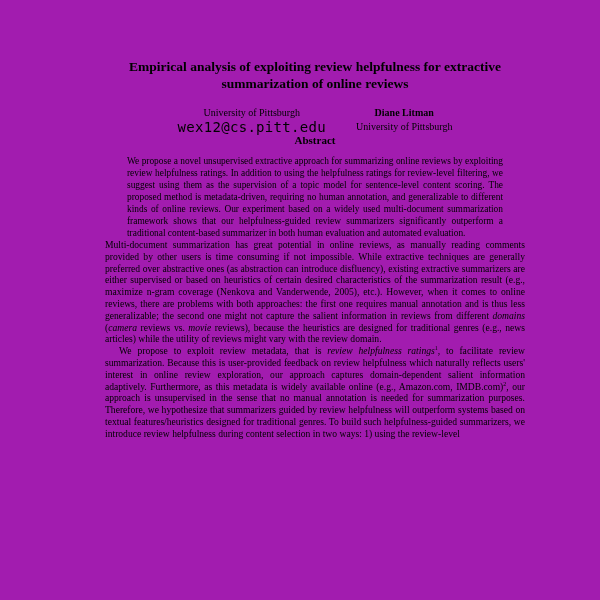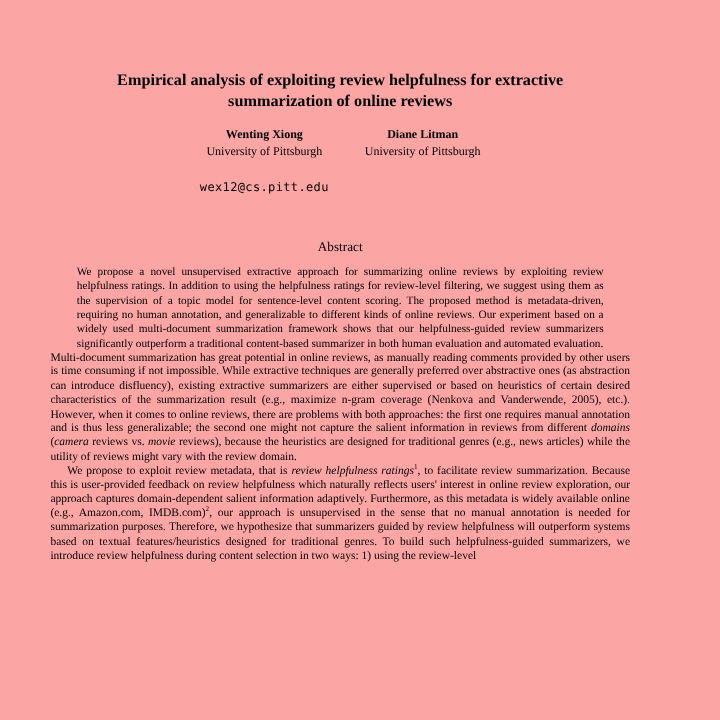--- a/index.html
+++ b/index.html
@@ -1,25 +1,25 @@
 <!DOCTYPE html>
 <html><head>
 <meta charset="utf-8">
 <style>
   html, body { margin: 0; padding: 0; background: #ffffff; }
   .page {
     position: relative;
     width: 600px;
     height: 600px;
     margin: 0 auto;
-    background: #fca5a5;
+    background: #a21caf;
     color: #000000;
     font-family: "Liberation Serif", "DejaVu Serif", serif;
     box-sizing: border-box;
-    padding: 58px 75px 0 42px;
+    padding: 58px 75px 0 105px;
     overflow: hidden;
   }
   .title {
     font-size: 13.5px;
     font-weight: bold;
     text-align: center;
     line-height: 17px;
     max-width: 432px;
     margin: 0 auto 14px auto;
   }
@@ -28,29 +28,28 @@
     justify-content: center;
     gap: 30px;
     text-align: center;
     font-size: 10px;
     line-height: 13.5px;
     margin-bottom: 0;
   }
   .author-name { font-weight: bold; }
   .author-email {
     font-family: "DejaVu Sans Mono", "Liberation Mono", monospace;
-    font-size: 10px;
+    font-size: 14px;
     letter-spacing: 0.3px;
-    margin-top: 17px;
+    margin-top: 1px;
   }
   .abstract-heading {
     text-align: center;
-    font-weight: normal;
+    font-weight: bold;
     font-size: 11px;
-    margin-top: 36px;
     margin-bottom: 9px;
   }
   .abstract-text {
     font-size: 9.4px;
     line-height: 12px;
     text-align: justify;
     margin: 0 22px;
   }
   .section-heading {
     font-weight: bold;
@@ -71,21 +70,20 @@
 </style>
 </head>
 <body>
 
 <div class="page">
 
   <h1 class="title">Empirical analysis of exploiting review helpfulness for extractive summarization of online reviews</h1>
 
   <div class="authors">
     <div class="author">
-      <div class="author-name">Wenting Xiong</div>
       <div class="author-affil">University of Pittsburgh</div>
       <div class="author-email">wex12@cs.pitt.edu</div>
     </div>
     <div class="author">
       <div class="author-name">Diane Litman</div>
       <div class="author-affil">University of Pittsburgh</div>
     </div>
   </div>
 
   <div class="abstract">

